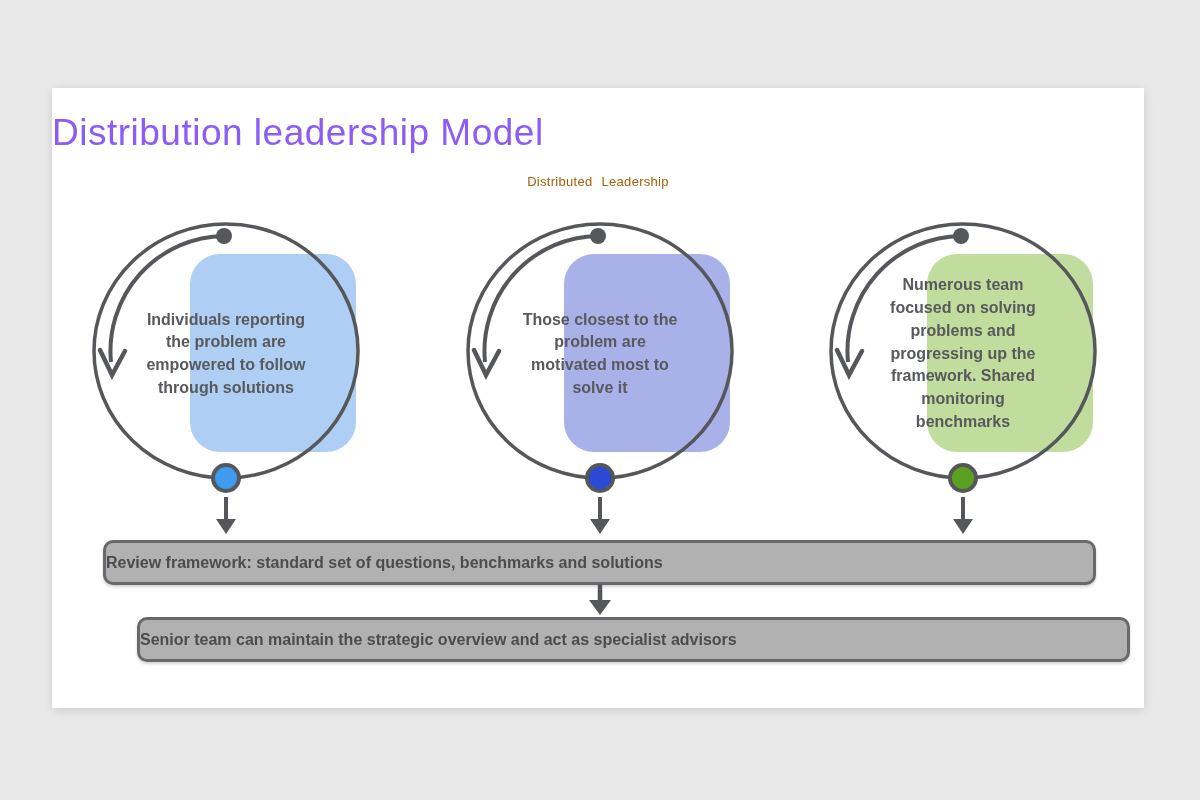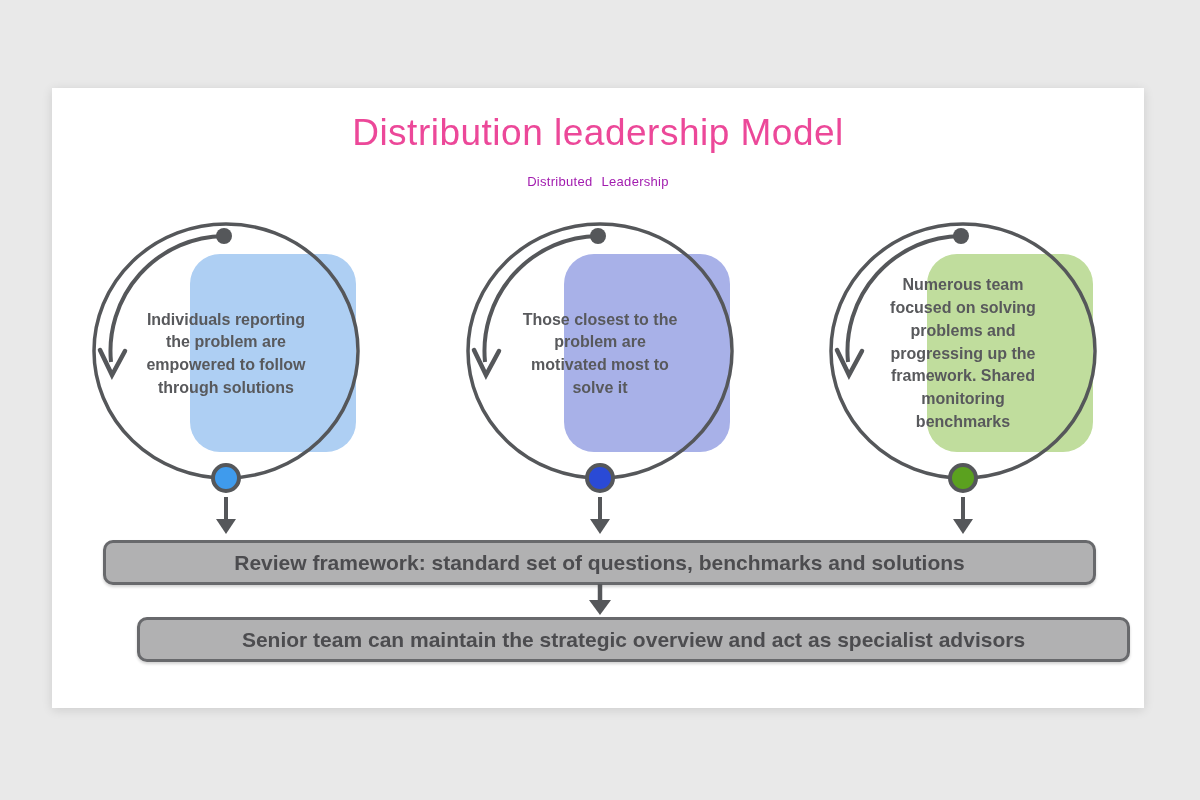--- a/index.html
+++ b/index.html
@@ -21,34 +21,33 @@
     width: 1092px;
     height: 620px;
     background: var(--card-bg, #ffffff);
     box-shadow: 0 2px 10px rgba(0,0,0,0.12);
   }
   .title {
     position: absolute;
     top: 24px;
     left: 0;
     width: 100%;
-    text-align: center;
     font-size: 37px;
     font-weight: normal;
-    color: #ec4899;
+    color: #8b5cf6;
     letter-spacing: 0.5px;
   }
   .subtitle {
     position: absolute;
     top: 86px;
     left: 0;
     width: 100%;
     text-align: center;
     font-size: 13px;
-    color: #a21caf;
+    color: #a16207;
     word-spacing: 5px;
     letter-spacing: 0.3px;
   }
   .stage {
     position: absolute;
     top: 126px;
     width: 300px;
     height: 340px;
   }
   .stage svg {
@@ -80,22 +79,21 @@
   .bar {
     position: absolute;
     left: 51px;
     width: 993px;
     height: 45px;
     background: var(--bar-fill, #b1b1b2);
     border: 3px solid var(--bar-border, #68696c);
     border-radius: 10px;
     display: flex;
     align-items: center;
-    justify-content: center;
-    font-size: 21px;
+    font-size: 16px;
     font-weight: bold;
     color: #4c4c4f;
     box-shadow: 0 2px 3px rgba(0,0,0,0.18);
   }
   .bar-review { top: 452px; }
   .bar-senior { top: 529px; margin-left: 34px; }
   .bars-arrow {
     position: absolute;
     left: 536px;
     top: 496px;

